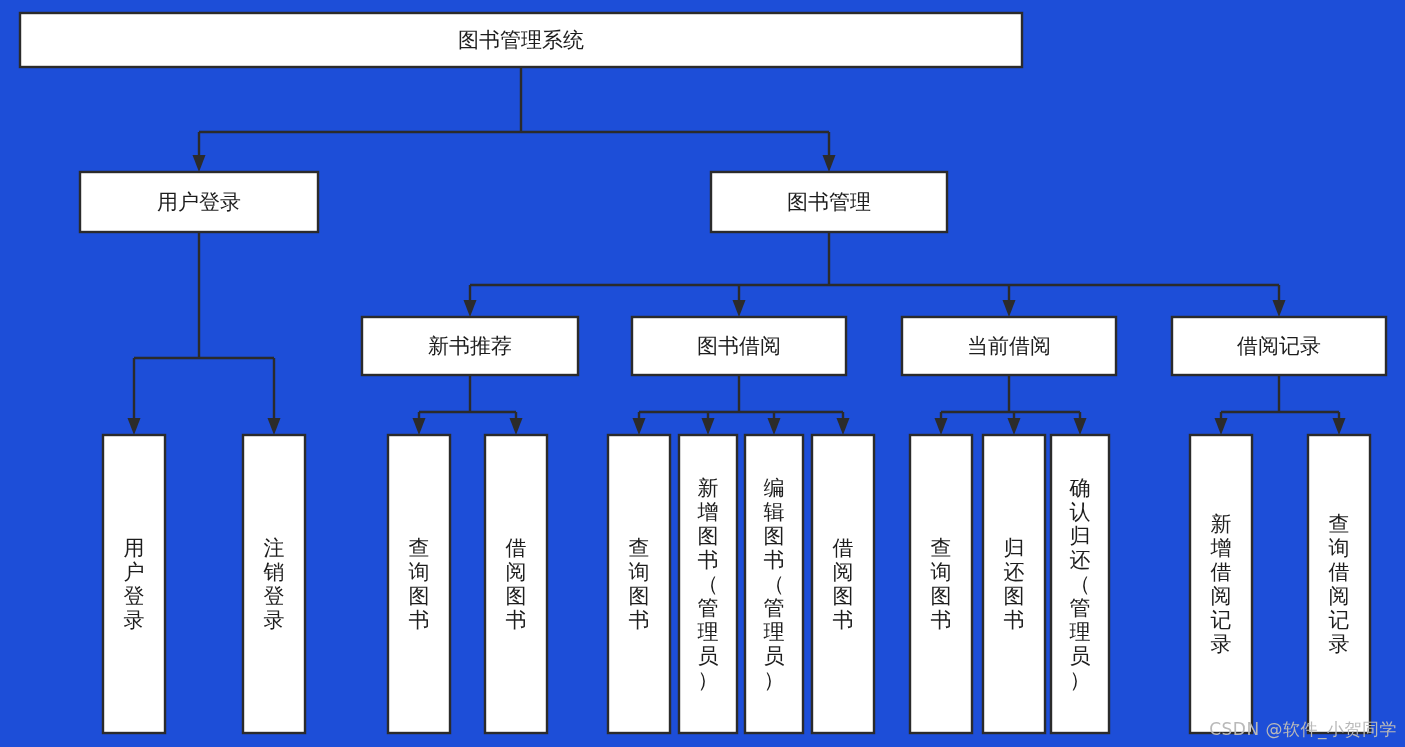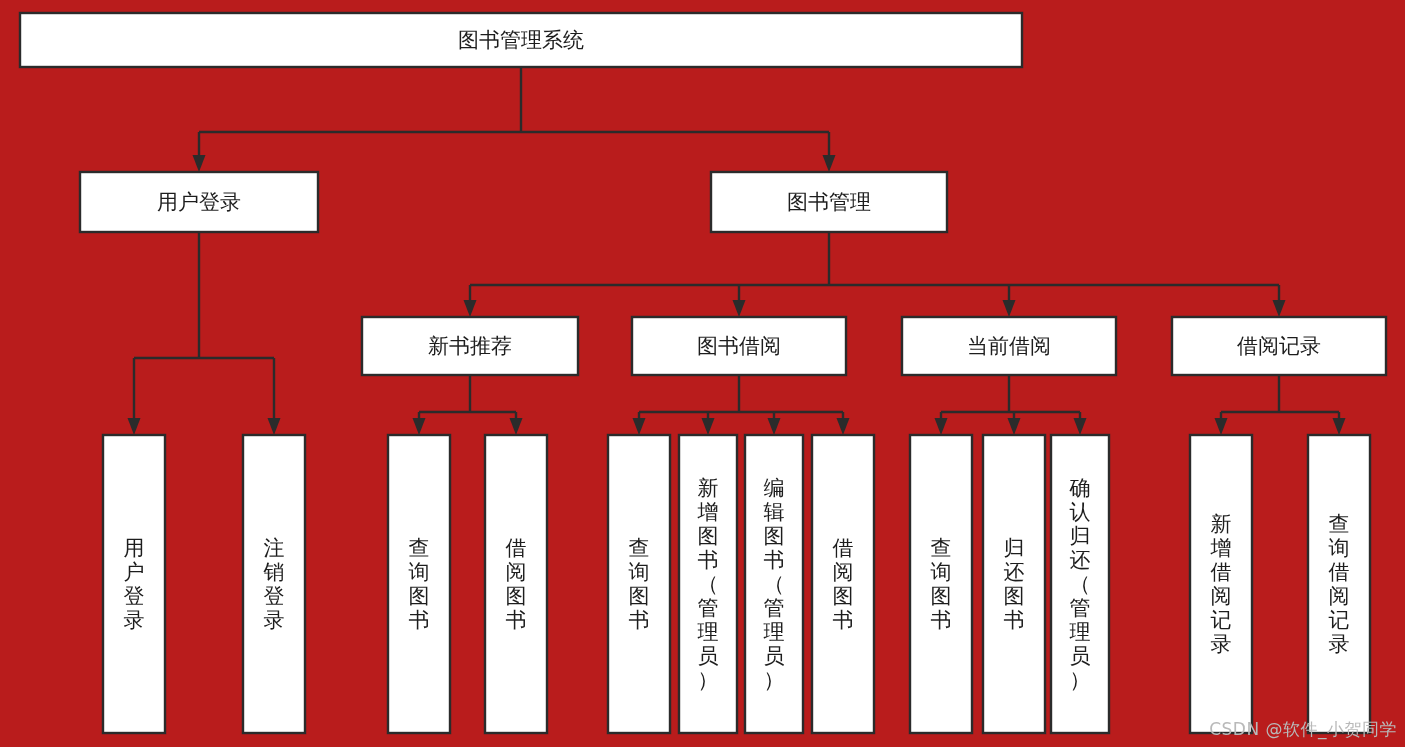--- a/index.html
+++ b/index.html
@@ -11,21 +11,21 @@
     width: 1405px;
     height: 747px;
     font-family: "DejaVu Sans", "Liberation Sans", sans-serif;
     overflow: hidden;
     position: relative;
   }
   #diagram-root {
     position: relative;
     width: 1405px;
     height: 747px;
-    background: #b91c1c;
+    background: #1d4ed8;
   }
   svg.canvas {
     position: absolute;
     left: 0;
     top: 0;
     width: 1405px;
     height: 747px;
   }
   .node-rect {
     fill: #ffffff;

